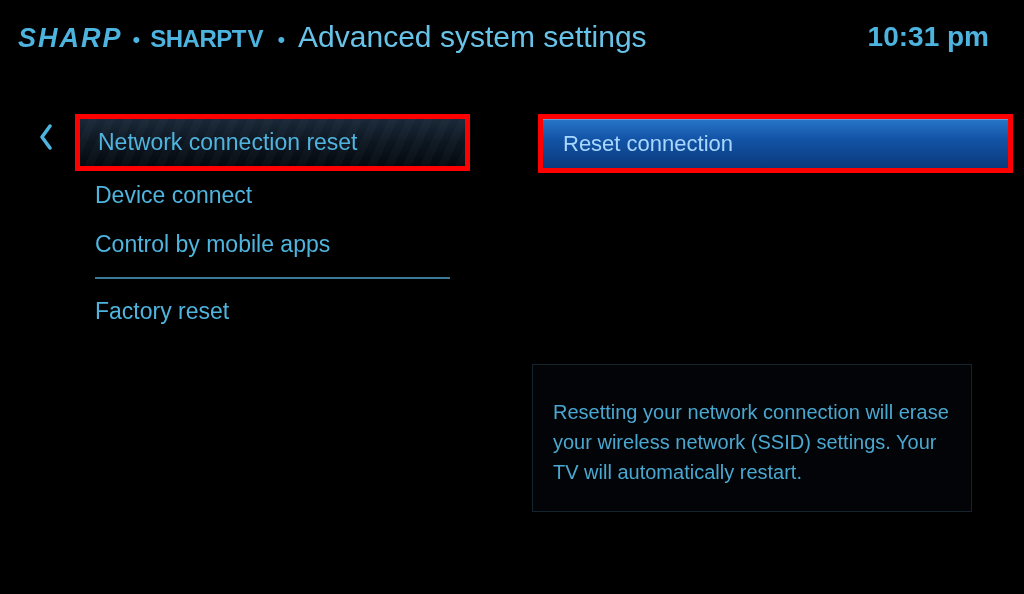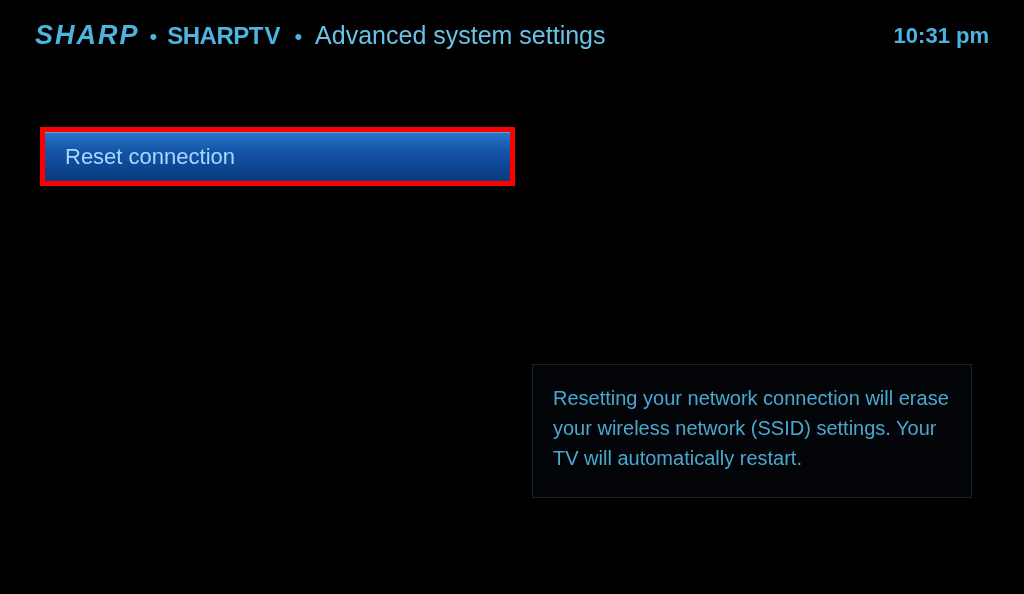--- a/index.html
+++ b/index.html
@@ -15,21 +15,21 @@
       font-family: Arial, Helvetica, sans-serif;
       color: #5aafd6;
       overflow: hidden;
       position: relative;
     }
     
     .header {
       display: flex;
       align-items: center;
       justify-content: space-between;
-      padding: 20px 35px 0 35px;
+      padding: 20px 35px 0 18px;
     }
     
     .header-left {
       display: flex;
       align-items: baseline;
       gap: 10px;
     }
     
     .brand-sharp {
       font-size: 27px;
@@ -56,27 +56,27 @@
       margin-top: 16px;
     }
     
     .breadcrumb-sep {
       color: #4db4e0;
       font-size: 22px;
       margin: 0 3px;
     }
     
     .page-title {
-      font-size: 25px;
+      font-size: 30px;
       color: #68c3e8;
       font-weight: normal;
     }
     
     .time {
-      font-size: 22px;
+      font-size: 28px;
       color: #4db4e0;
       font-weight: bold;
     }
     
     .content {
       display: flex;
       padding: 60px 0 0 40px;
       gap: 50px;
     }
     
@@ -154,31 +154,31 @@
       height: 49px;
       background: linear-gradient(180deg, #2876c9 0%, #1354a7 40%, #0a3a7c 100%);
       border: 5px solid #ff0000;
       color: #a8d8ff;
       font-size: 22px;
       padding: 0 20px;
       display: flex;
       align-items: center;
       cursor: pointer;
       box-shadow: inset 0 1px 0 rgba(255,255,255,0.3);
-      margin-top: 16px;
+      margin-top: 0px;
       box-sizing: content-box;
     }
     
     .info-box {
       position: absolute;
       right: 52px;
       top: 364px;
       width: 440px;
       border: 1px solid rgba(70, 130, 160, 0.25);
-      padding: 18px 20px 24px 20px;
+      padding: 32px 20px 24px 20px;
       background: rgba(15, 30, 45, 0.15);
     }
     
     .info-text {
       font-size: 20px;
       line-height: 1.5;
       color: #4aa8d0;
     }
   </style>
 </head>
@@ -191,20 +191,42 @@
     <span class="brand-roku">
       <span>SHARP</span><span class="tv">TV</span>
     </span>
     <span class="breadcrumb-sep">•</span>
     <span class="page-title">Advanced system settings</span>
   </div>
   <div class="time">10:31 pm</div>
 </div>
 
 <div class="content">
+  <div class="left-panel">
+    <div class="back-arrow">
+      <svg viewBox="0 0 14 26" fill="none" stroke="#4db4e0" stroke-width="3.5" stroke-linecap="round" stroke-linejoin="round">
+        <polyline points="11,2 3,13 11,24"></polyline>
+      </svg>
+    </div>
+    <div class="menu-list">
+      <div class="menu-item selected">
+        <span>Network connection reset</span>
+      </div>
+      <div class="menu-item">
+        <span>Device connect</span>
+      </div>
+      <div class="menu-item">
+        <span>Control by mobile apps</span>
+      </div>
+      <hr class="menu-divider">
+      <div class="menu-item">
+        <span>Factory reset</span>
+      </div>
+    </div>
+  </div>
 
   <div class="right-panel">
     <div class="action-button">
       <span>Reset connection</span>
     </div>
   </div>
 </div>
 
 <div class="info-box">
   <div class="info-text">Resetting your network connection will erase your wireless network (SSID) settings. Your TV will automatically restart.</div>

